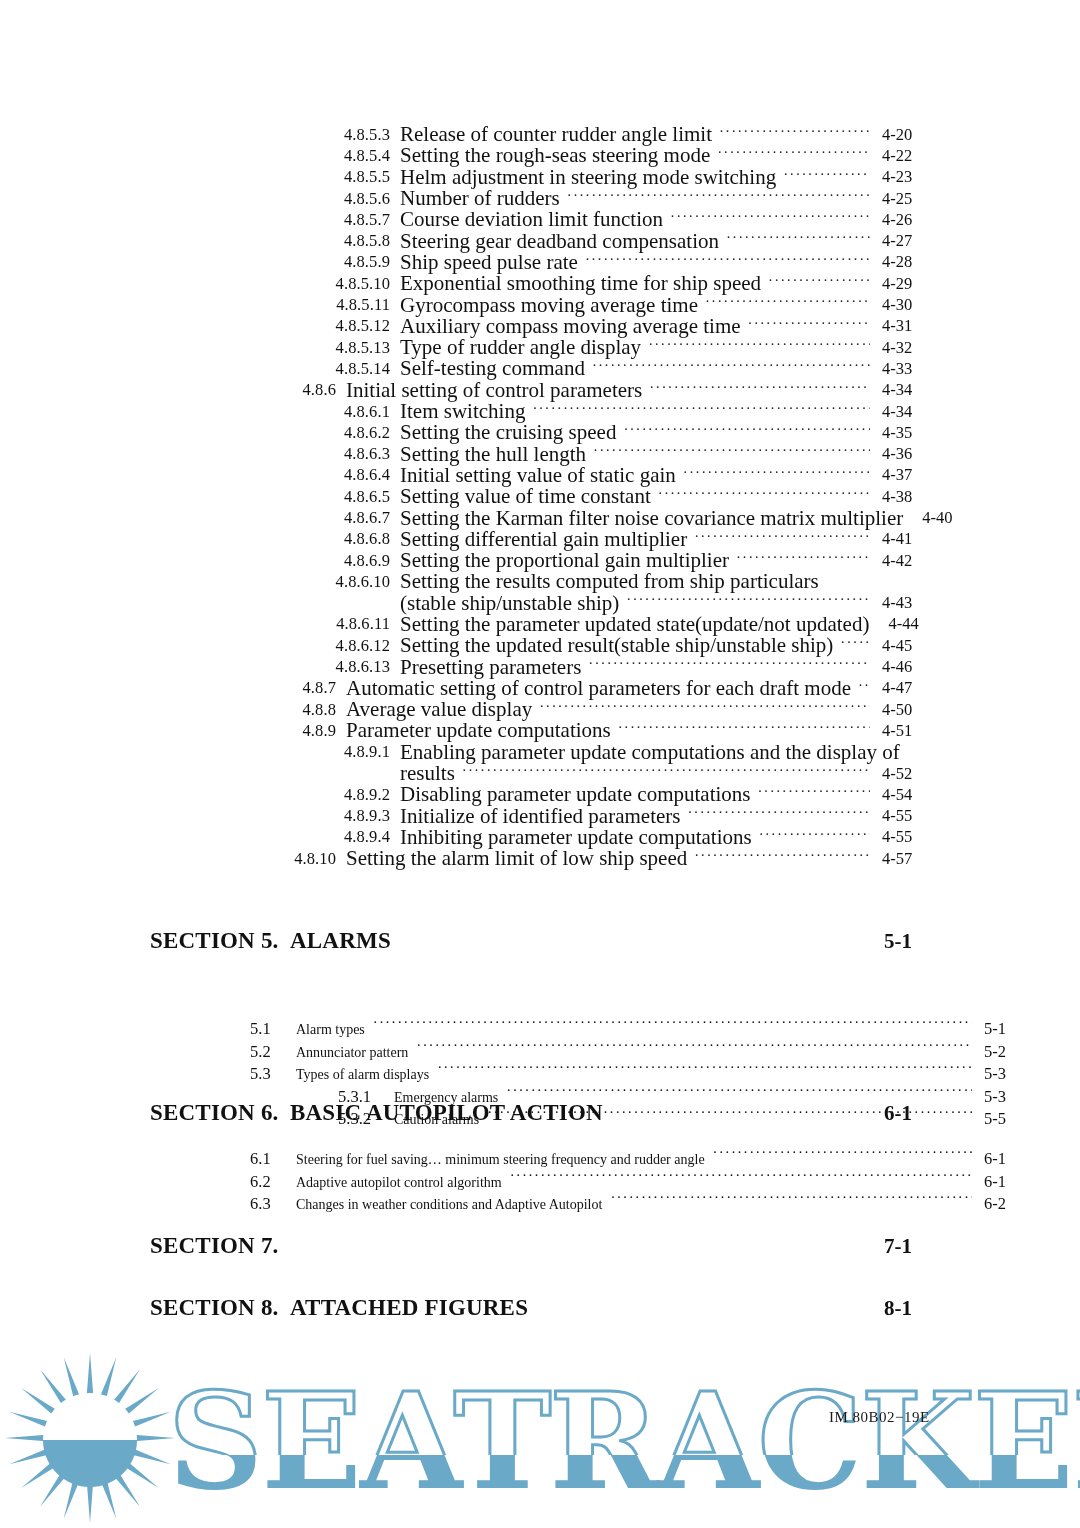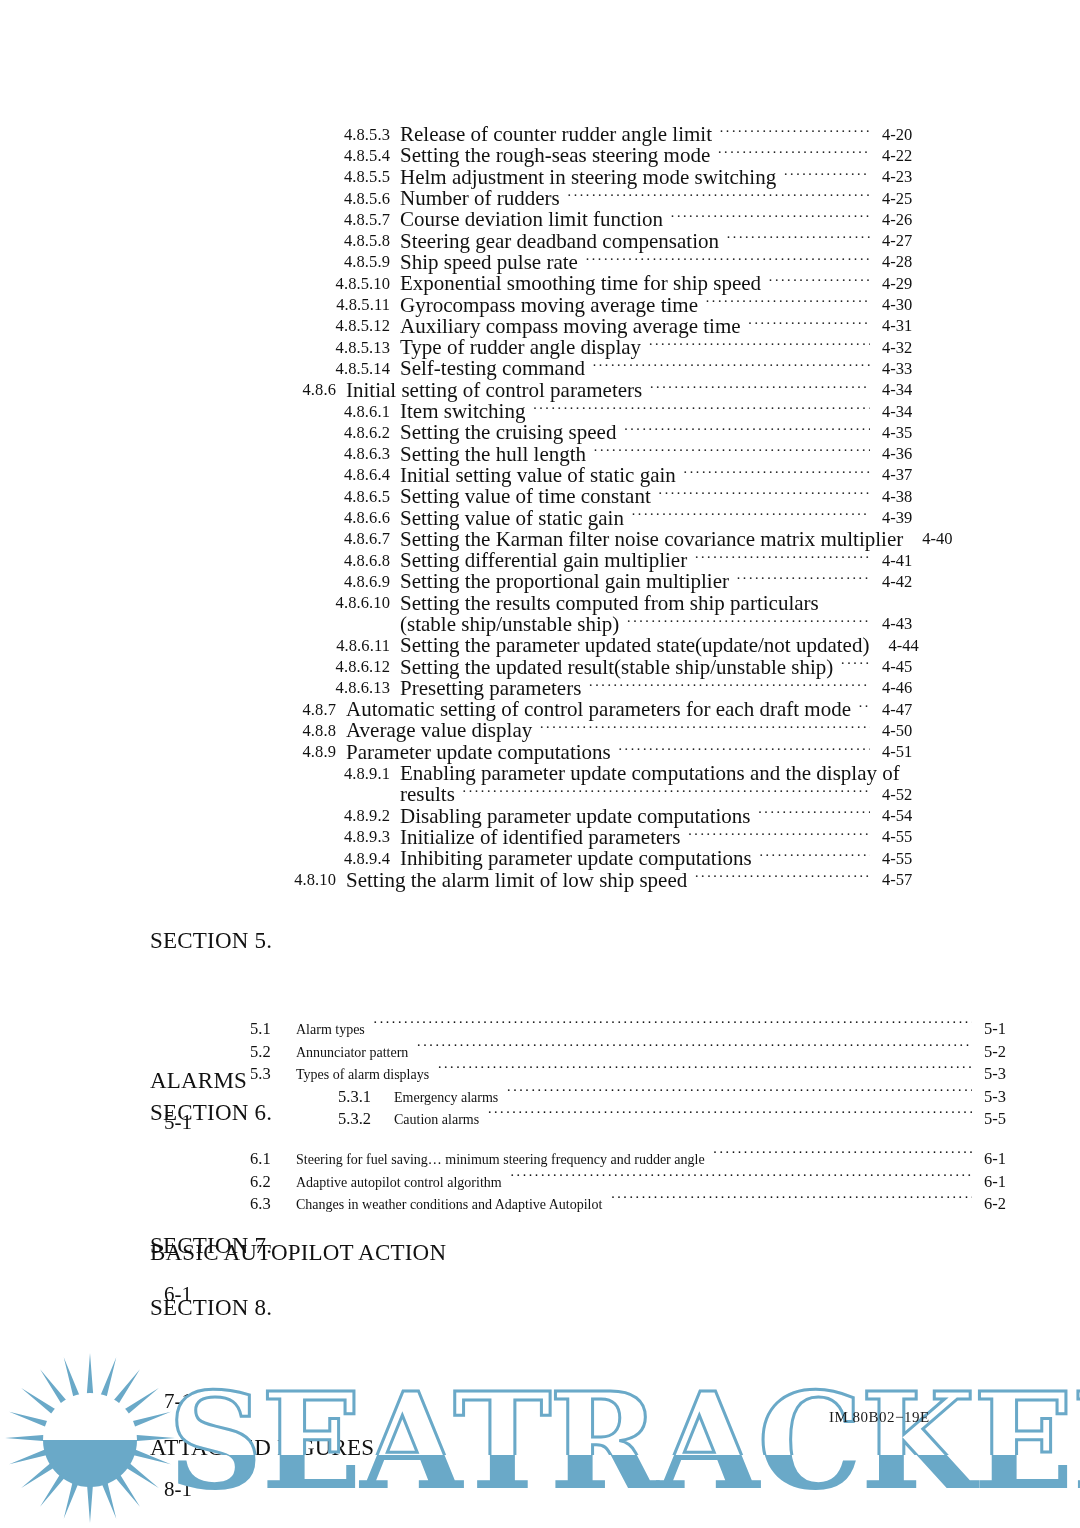--- a/index.html
+++ b/index.html
@@ -82,24 +82,23 @@
 
   
   .cont .toc-num { visibility: hidden; }
 
   
   .section-head {
     position: absolute;
     display: flex;
     align-items: baseline;
     white-space: nowrap;
-    font-weight: normal;
+    font-weight: bold;
     left: 150px;
     width: 790px;
-    flex-direction: column;
   }
   .section-head .sec-no {
     flex: 0 0 140px;
     font-size: 23px;
     letter-spacing: 0.2px;
   }
   .section-head .sec-title {
     flex: 0 0 auto;
     font-size: 23px;
     padding-right: 12px;
@@ -295,26 +294,20 @@
         <span class="toc-num">4.8.6.4</span>
         <span class="toc-label">Initial setting value of static gain</span>
         <span class="toc-dots"></span>
         <span class="toc-page">4-37</span>
       </div>
       <div class="toc-row lvl-d">
         <span class="toc-num">4.8.6.5</span>
         <span class="toc-label">Setting value of time constant</span>
         <span class="toc-dots"></span>
         <span class="toc-page">4-38</span>
-      </div>
-      <div class="toc-row lvl-d">
-        <span class="toc-num">4.8.6.6</span>
-        <span class="toc-label">Setting value of static gain</span>
-        <span class="toc-dots"></span>
-        <span class="toc-page">4-39</span>
       </div>
       <div class="toc-row lvl-d">
         <span class="toc-num">4.8.6.7</span>
         <span class="toc-label">Setting the Karman filter noise covariance matrix multiplier</span>
         <span class="toc-dots"></span>
         <span class="toc-page">4-40</span>
       </div>
       <div class="toc-row lvl-d">
         <span class="toc-num">4.8.6.8</span>
         <span class="toc-label">Setting differential gain multiplier</span>

